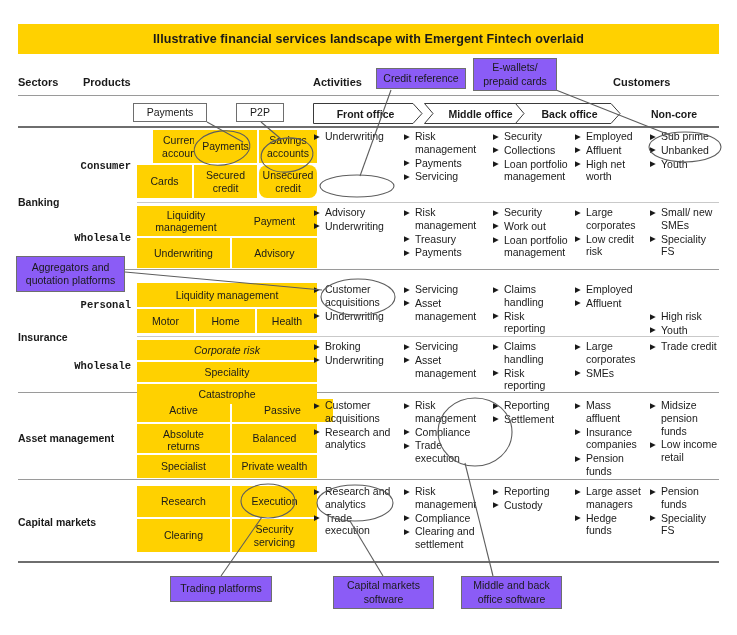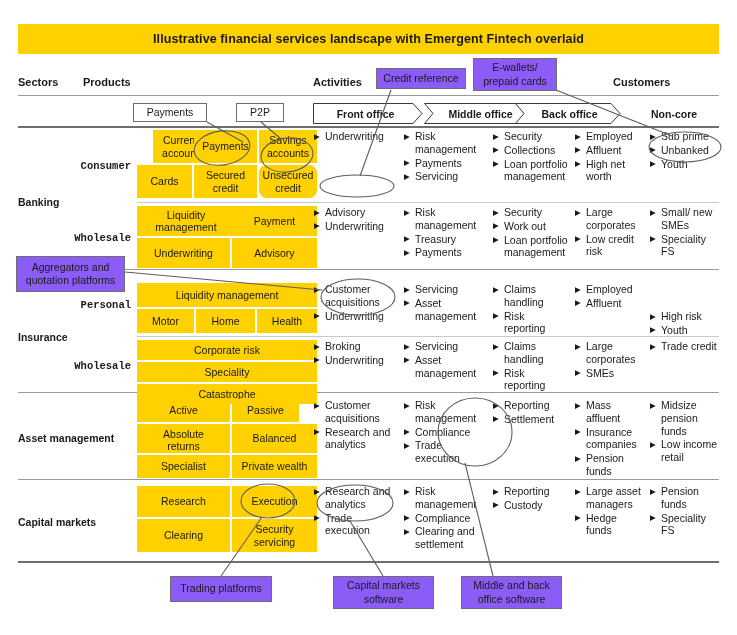--- a/index.html
+++ b/index.html
@@ -285,21 +285,21 @@
 </div>
 <div class="bullets" style="left:575px; top:283px; width:68px;">
   <div class="b">Employed</div>
   <div class="b">Affluent</div>
 </div>
 <div class="bullets" style="left:650px; top:283px; width:70px;margin-top:27px;">
   <div class="b">High risk</div>
   <div class="b">Youth</div>
 </div>
 
-<div class="tile" style="left:137px; top:340px; width:180px; height:20px;">
+<div class="tile" style="left:137px; top:340px; width:180px; height:20px;font-style:italic;">
   <span>Corporate risk</span>
   </div>
 <div class="tile" style="left:137px; top:362px; width:180px; height:20px;">
   <span>Speciality</span>
   </div>
 <div class="tile" style="left:137px; top:384px; width:180px; height:20px;">
   <span>Catastrophe</span>
   </div>
 
 <div class="bullets" style="left:314px; top:340px; width:78px;">
@@ -318,21 +318,21 @@
   <div class="b">Large corporates</div>
   <div class="b">SMEs</div>
 </div>
 <div class="bullets" style="left:650px; top:340px; width:70px;">
   <div class="b">Trade credit</div>
 </div>
 
 <div class="tile" style="left:137px; top:399px; width:93px; height:23px;">
   <span>Active</span>
   </div>
-<div class="tile" style="left:232px; top:399px; width:67px; height:23px;">
+<div class="tile" style="left:232px; top:399px; width:101px; height:23px;">
   <span>Passive</span>
   </div>
 <div class="tile" style="left:137px; top:424px; width:93px; height:29px;align-items:flex-end;">
   <span>Absolute<br>returns</span>
   </div>
 <div class="tile" style="left:232px; top:424px; width:85px; height:29px;">
   <span>Balanced</span>
   </div>
 <div class="tile" style="left:137px; top:455px; width:93px; height:23px;">
   <span>Specialist</span>

